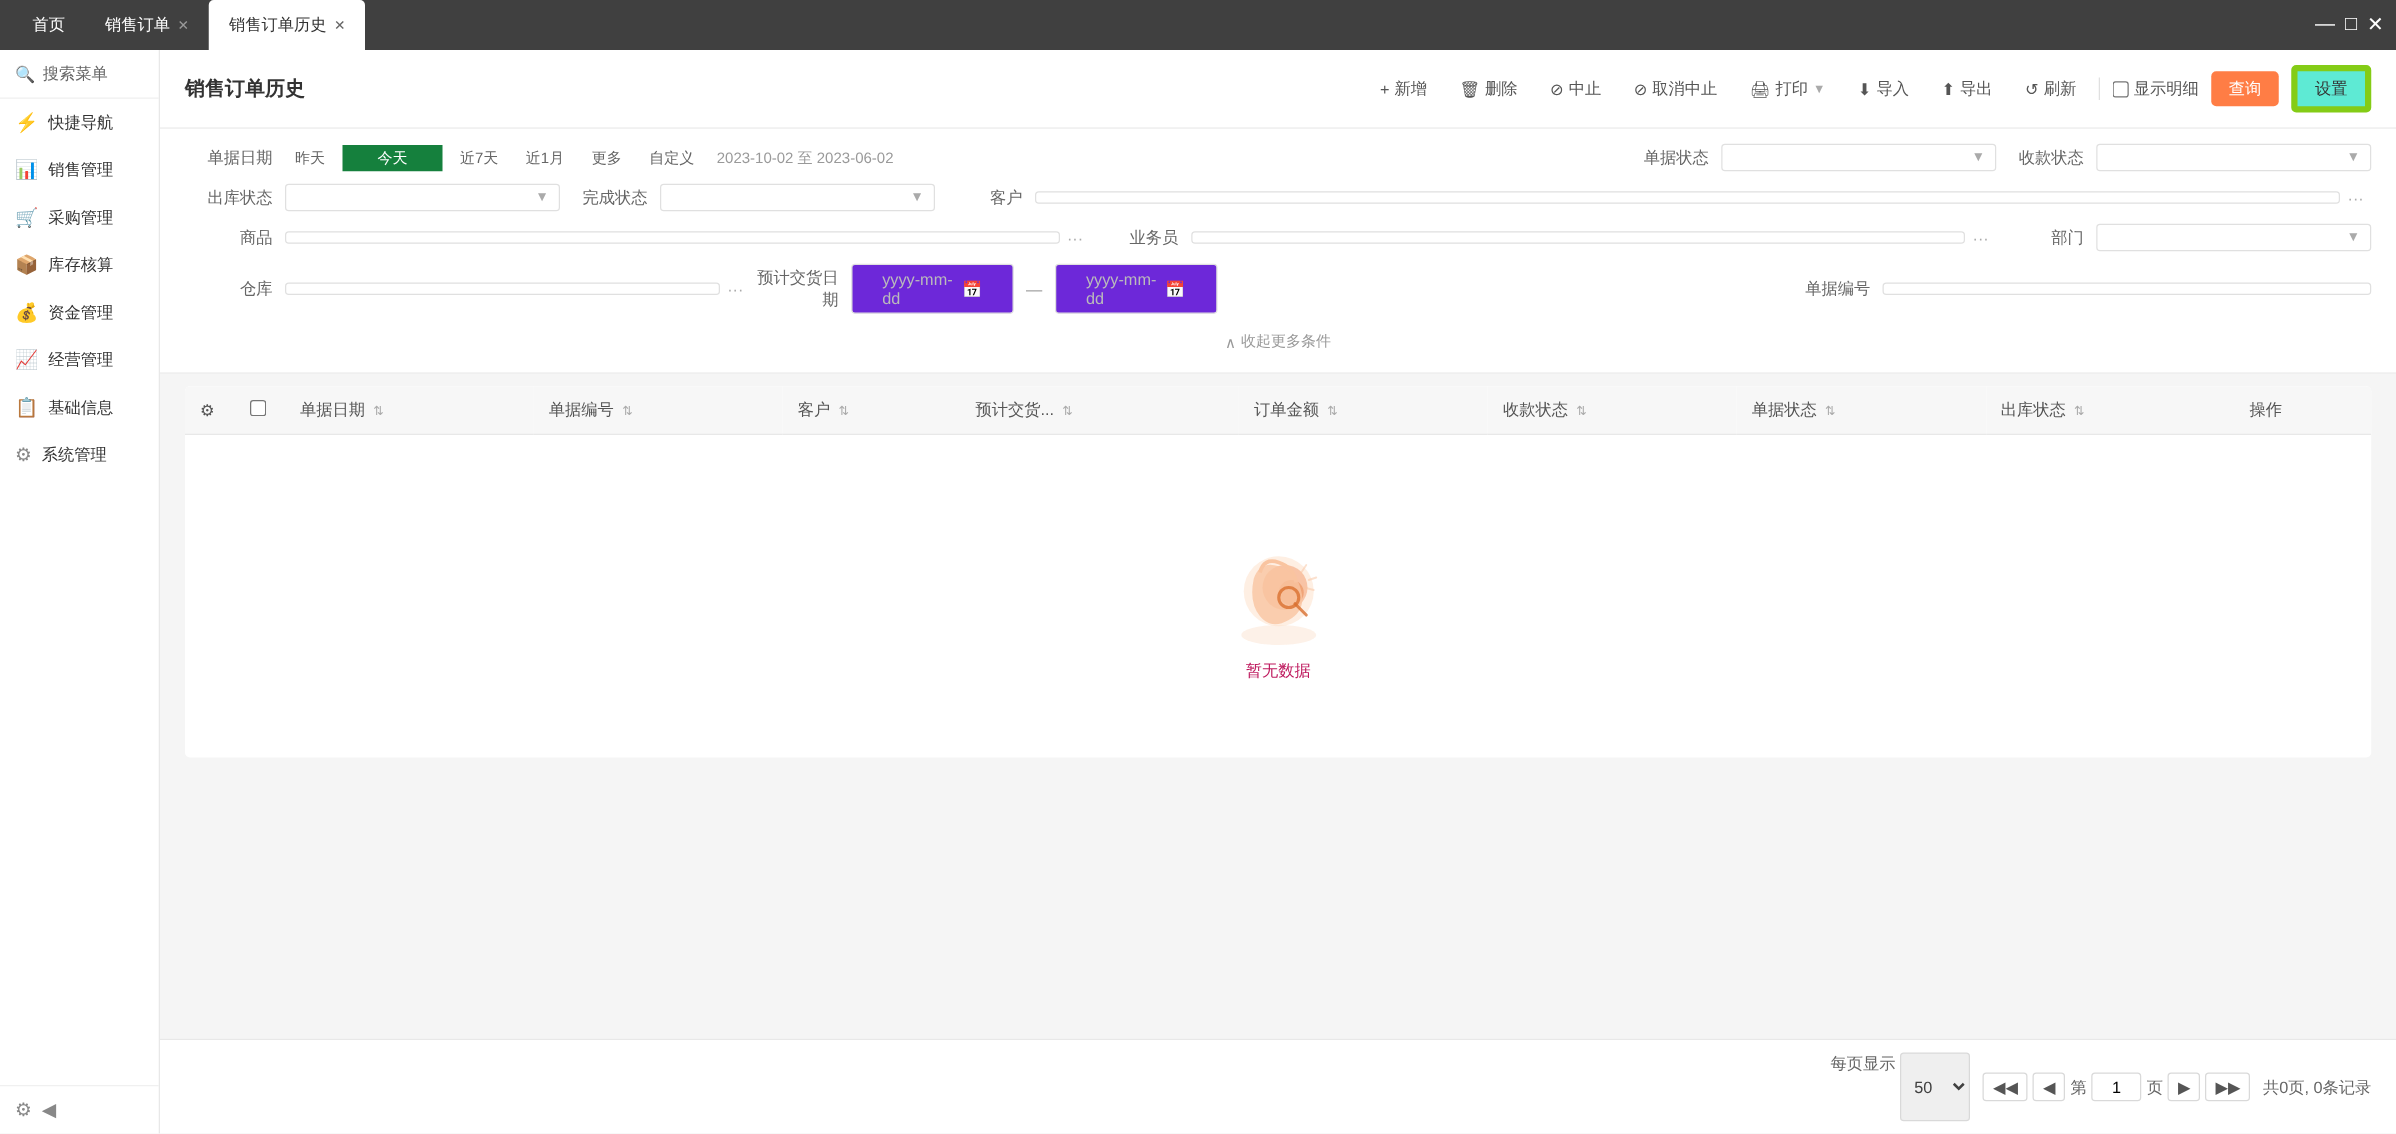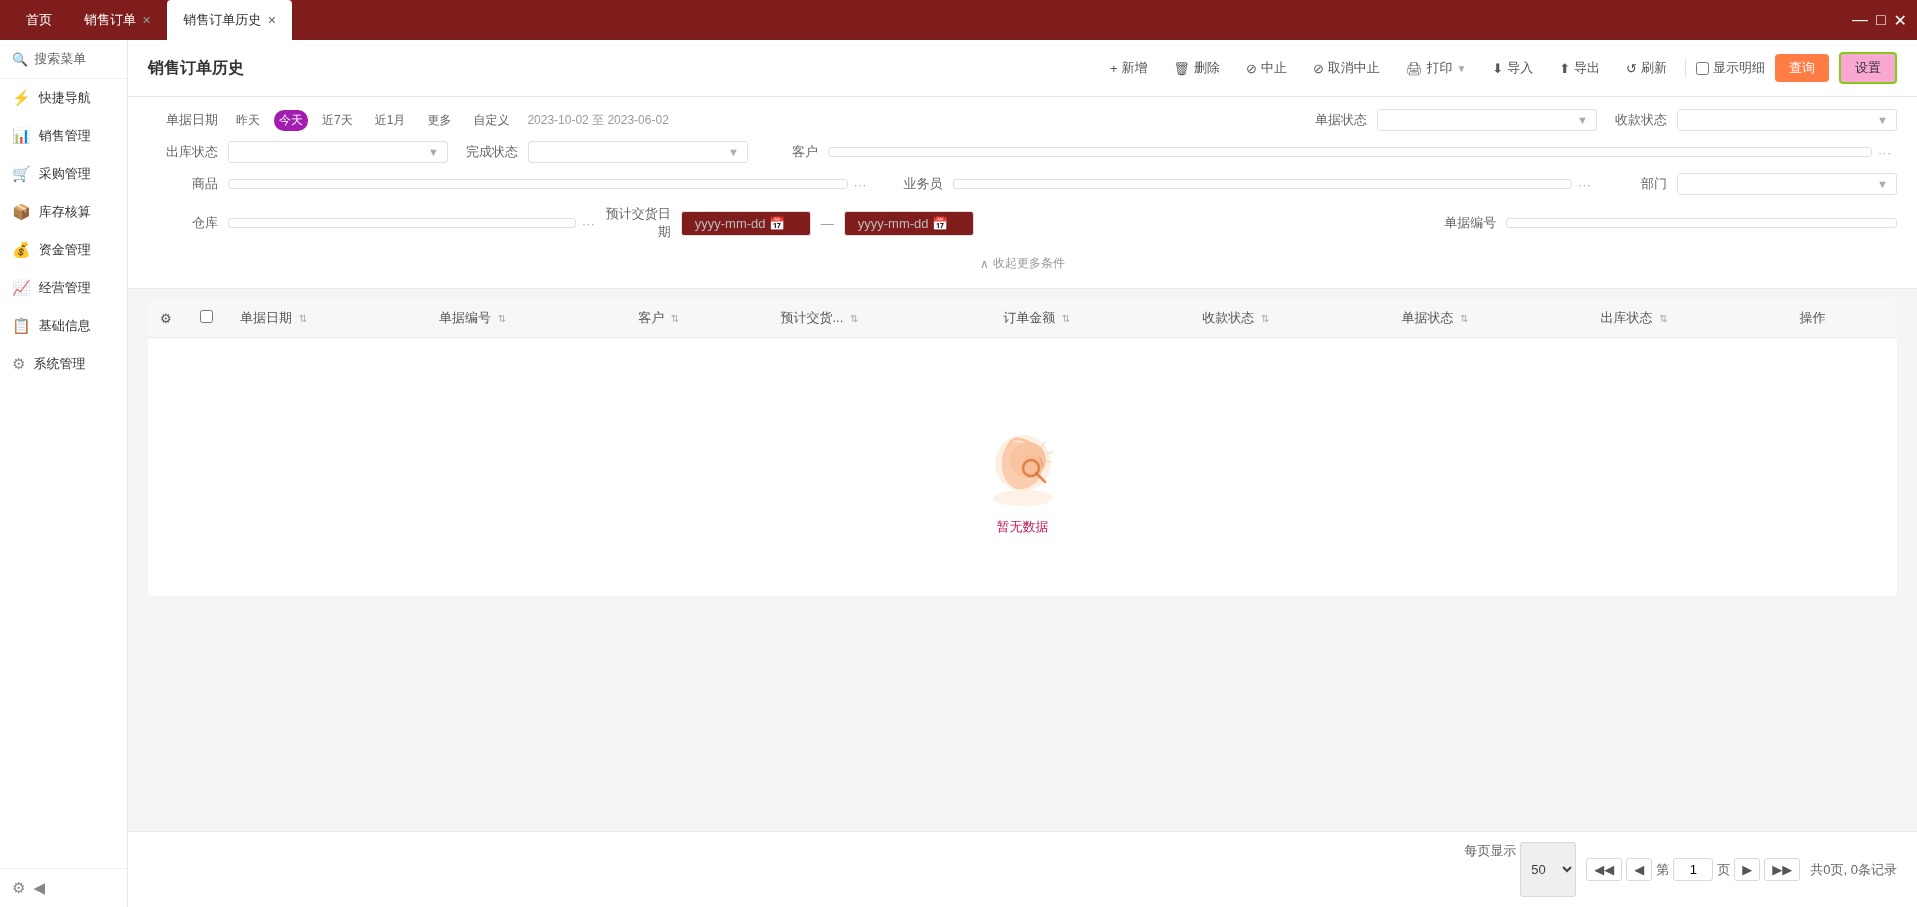--- a/index.html
+++ b/index.html
@@ -1,19 +1,19 @@
 <!DOCTYPE html>
 <html><head>
   <meta charset="utf-8">
   <style>
     * { box-sizing: border-box; margin: 0; padding: 0; }
     body { font-family: "Microsoft YaHei", "PingFang SC", sans-serif; font-size: 13px; background: #f5f5f5; display: flex; flex-direction: column; height: 907px; overflow: hidden; }
 
     
-    .top-bar { height: 40px; background: #7f1d1d; display: flex; align-items: center; justify-content: space-between; padding: 0 10px; flex-shrink: 0; }
+    .top-bar { height: 40px; background: #404040; display: flex; align-items: center; justify-content: space-between; padding: 0 10px; flex-shrink: 0; }
     .top-bar-tabs { display: flex; align-items: center; height: 100%; }
     .top-tab { height: 100%; display: flex; align-items: center; padding: 0 16px; color: #fff; cursor: pointer; font-size: 13px; position: relative; }
     .top-tab.active { background: #fff; color: #333; border-radius: 4px 4px 0 0; }
     .top-tab .close-icon { margin-left: 6px; font-size: 11px; color: #999; cursor: pointer; }
     .top-tab.active .close-icon { color: #666; }
     .top-bar-right { display: flex; align-items: center; gap: 8px; }
     .top-bar-right .icon-btn { color: #fff; cursor: pointer; font-size: 16px; }
 
     
     .main-layout { display: flex; flex: 1; overflow: hidden; }
@@ -29,38 +29,38 @@
     
     .content { flex: 1; display: flex; flex-direction: column; overflow: hidden; background: #f5f5f5; }
 
     
     .page-header { background: #fff; padding: 12px 20px 0 20px; border-bottom: 1px solid #e8e8e8; flex-shrink: 0; }
     .page-title-row { display: flex; align-items: center; justify-content: space-between; margin-bottom: 12px; }
     .page-title { font-size: 16px; font-weight: bold; color: #333; }
     .toolbar { display: flex; align-items: center; gap: 10px; }
     .toolbar-btn { display: flex; align-items: center; gap: 4px; cursor: pointer; color: #555; font-size: 13px; padding: 4px 8px; border-radius: 3px; }
     .toolbar-btn.primary { background: #ff7d45; color: #fff; border-radius: 4px; padding: 5px 14px; font-size: 13px; }
-    .toolbar-btn.secondary { background: #f9a8d4; color: #333; border: 2px solid #84cc16; border-radius: 4px; padding: 5px 14px; font-size: 13px; }
+    .toolbar-btn.secondary { background: #5eead4; color: #333; border: 5px solid #84cc16; border-radius: 4px; padding: 5px 14px; font-size: 13px; }
     .toolbar-divider { width: 1px; height: 18px; background: #e0e0e0; }
     .display-toggle { display: flex; align-items: center; gap: 4px; cursor: pointer; color: #555; font-size: 13px; }
     .display-toggle input { cursor: pointer; }
 
     
     .filter-area { padding: 12px 20px; background: #fff; border-bottom: 1px solid #e8e8e8; flex-shrink: 0; }
     .filter-row { display: flex; align-items: center; margin-bottom: 10px; gap: 0; }
     .filter-label { color: #666; font-size: 13px; width: 80px; flex-shrink: 0; text-align: right; padding-right: 10px; }
     .filter-value { flex: 1; display: flex; align-items: center; gap: 6px; }
     .date-quick-btn { padding: 2px 8px; border-radius: 3px; cursor: pointer; font-size: 12px; color: #666; }
-    .date-quick-btn.active { background: #a21caf; color: #fff; border-radius: 10px; padding: 2px 5px; }
+    .date-quick-btn.active { background: #15803d; color: #fff; border-radius: 0; padding: 2px 28px; }
     .date-range-text { font-size: 12px; color: #999; margin-left: 4px; }
     .filter-select { border: 1px solid #e0e0e0; border-radius: 3px; padding: 4px 8px; font-size: 13px; color: #333; background: #fff; cursor: pointer; display: flex; align-items: center; gap: 4px; min-width: 180px; }
     .filter-select-wide { min-width: 220px; }
     .filter-select .arrow { color: #aaa; font-size: 11px; margin-left: auto; }
     .filter-dots { color: #aaa; cursor: pointer; padding: 0 6px; }
-    .filter-date-input { border: 1px solid #e0e0e0; border-radius: 3px; padding: 4px 13px; font-size: 13px; color: #bbb; background: #7f1d1d; width: 130px; display: flex; align-items: center; gap: 4px; }
+    .filter-date-input { border: 1px solid #e0e0e0; border-radius: 3px; padding: 4px 24px; font-size: 13px; color: #bbb; background: #6d28d9; width: 130px; display: flex; align-items: center; gap: 4px; }
     .filter-date-input .cal-icon { color: #aaa; font-size: 13px; }
     .filter-dash { color: #999; padding: 0 4px; }
     .collapse-link { display: flex; align-items: center; justify-content: center; color: #999; font-size: 12px; cursor: pointer; gap: 4px; padding: 4px 0; }
 
     
     .table-area { flex: 1; overflow: auto; padding: 0 20px; background: #f5f5f5; }
     .data-table { width: 100%; background: #fff; border-collapse: collapse; margin-top: 10px; border-radius: 4px; overflow: hidden; }
     .data-table th { background: #f7f7f7; padding: 10px 12px; text-align: left; font-weight: normal; color: #555; font-size: 13px; border-bottom: 1px solid #e8e8e8; white-space: nowrap; }
     .data-table th .sort-icon { color: #aaa; font-size: 10px; margin-left: 3px; }
     .data-table td { padding: 10px 12px; border-bottom: 1px solid #f0f0f0; color: #be185d; font-size: 13px; }

